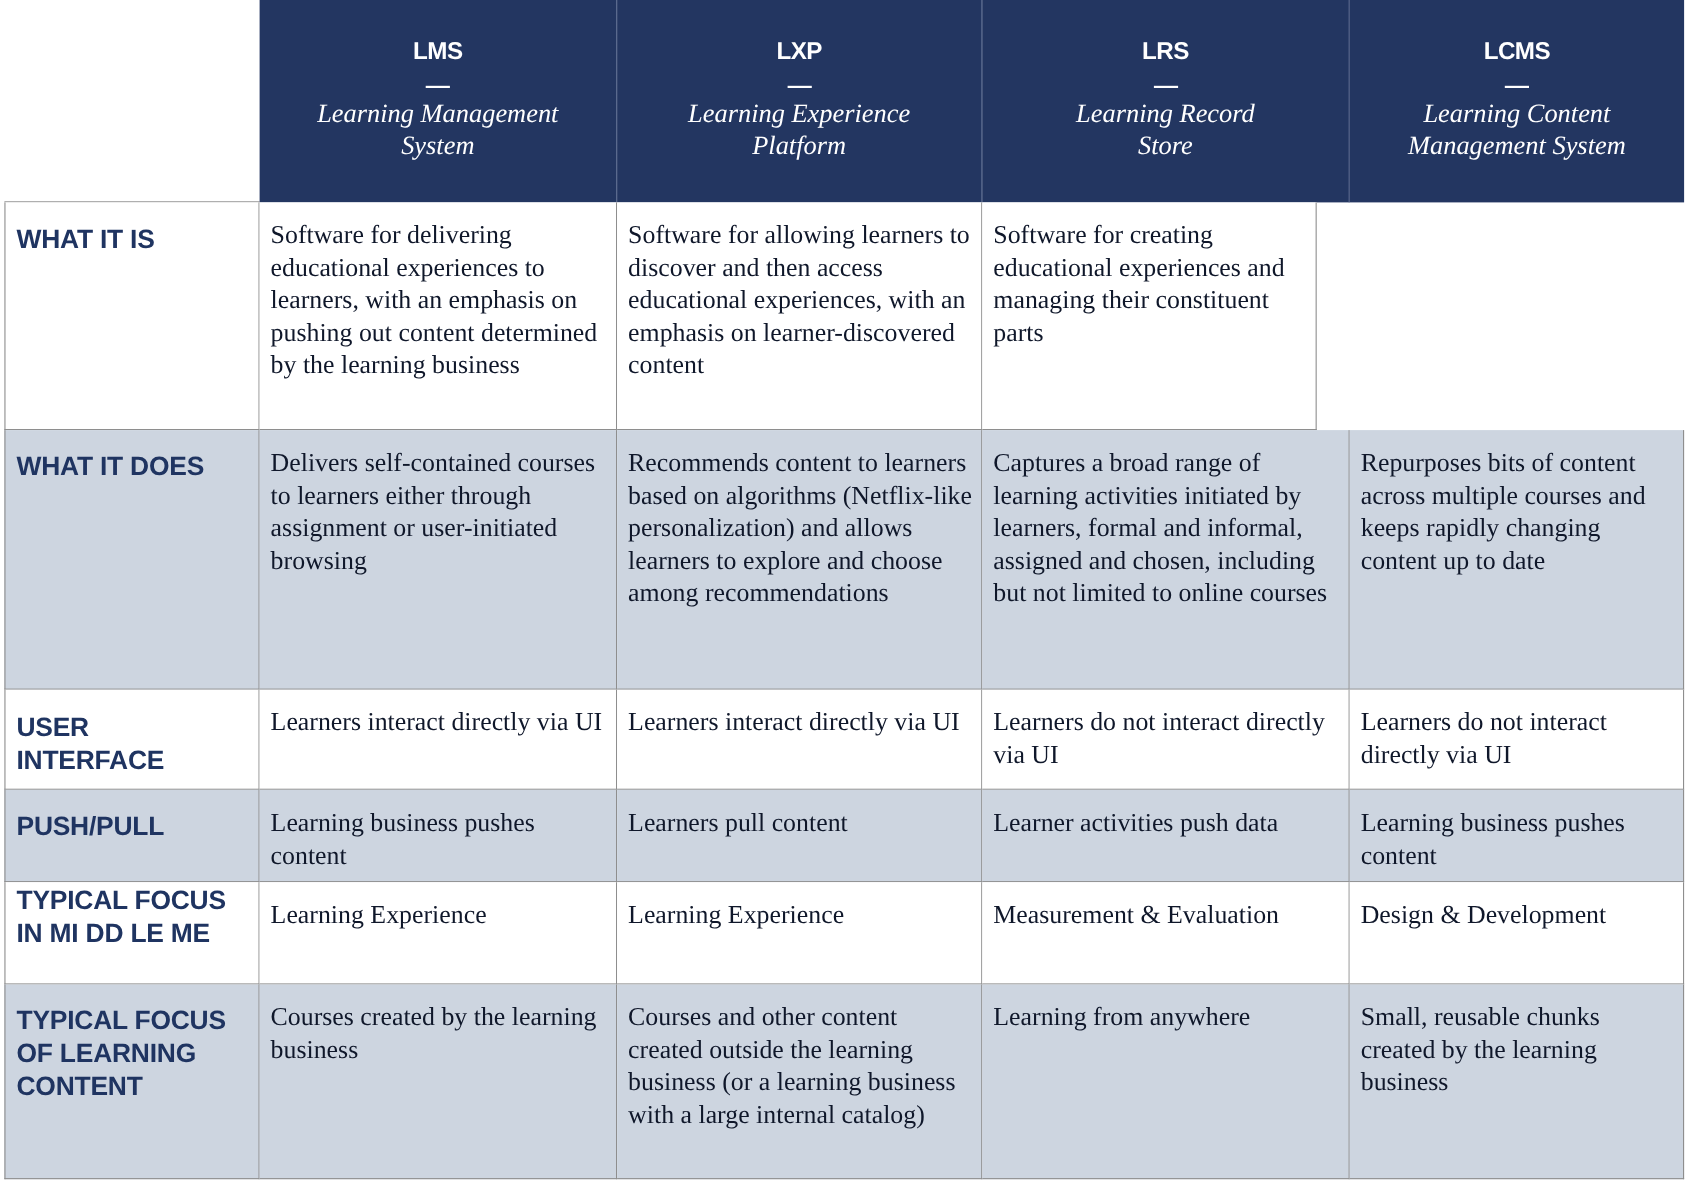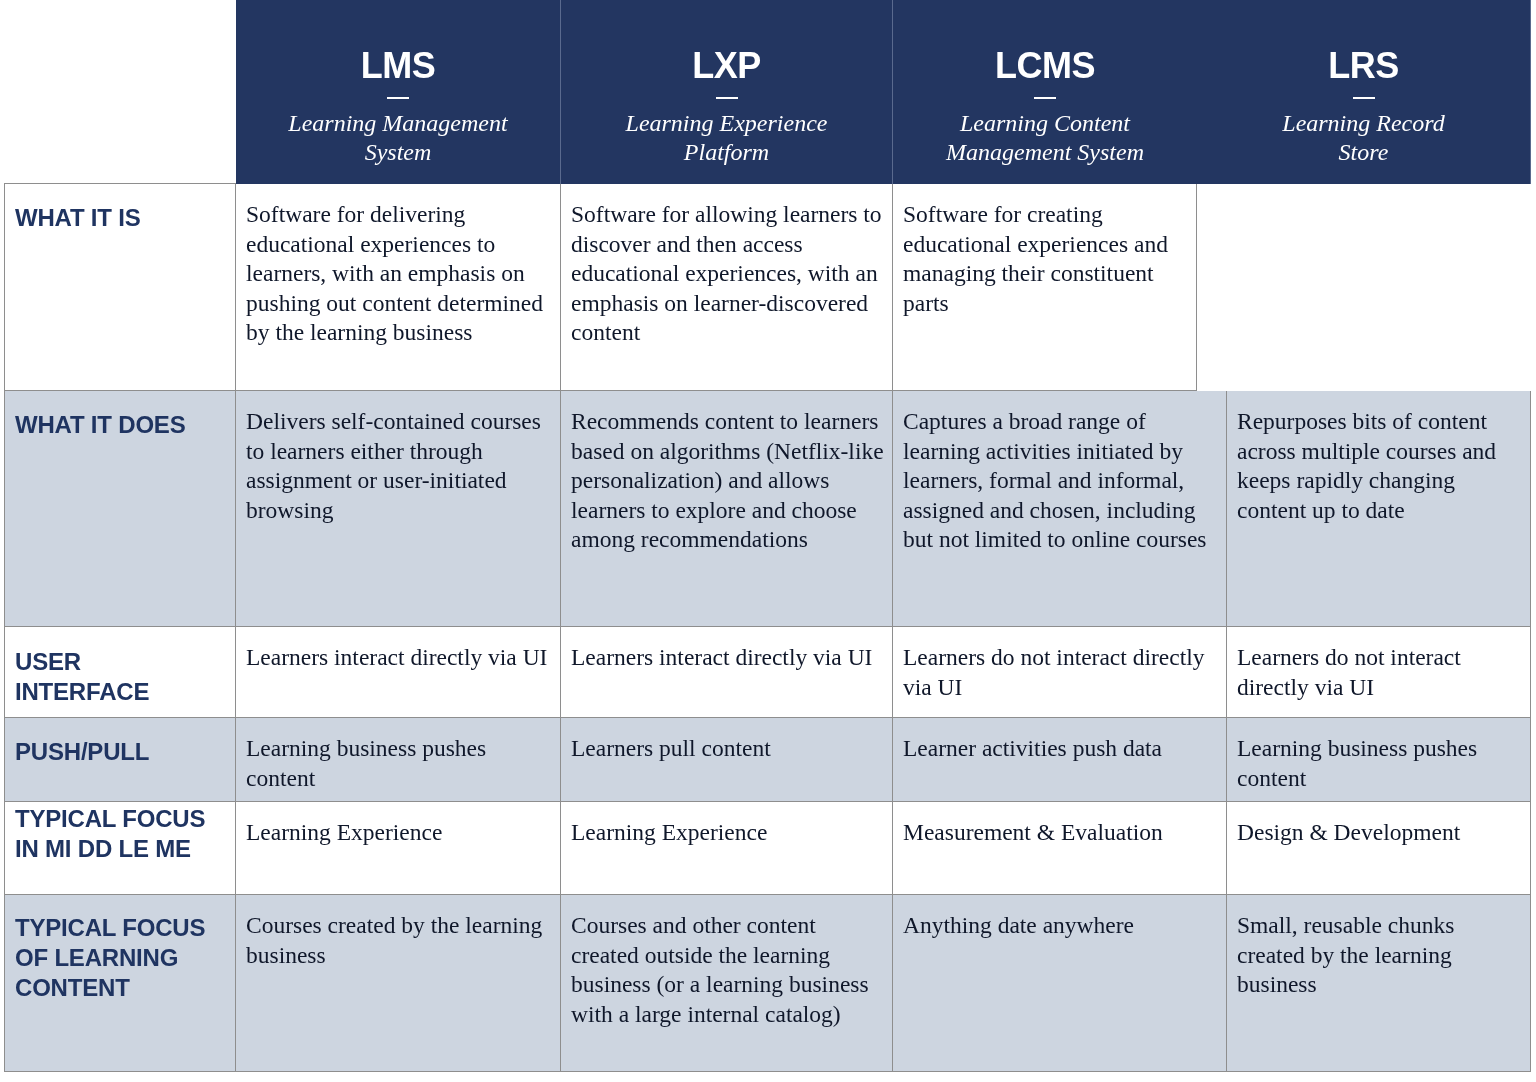--- a/index.html
+++ b/index.html
@@ -8,21 +8,21 @@
   .row{display:flex;position:relative;}
   .cell{box-sizing:border-box;border-right:1px solid #8e8e8e;border-bottom:1px solid #8e8e8e;}
   .c0{width:232px;border-left:1px solid #8e8e8e;}
   .c1{width:325px;}
   .c2{width:332px;}
   .c3{width:334px;}
   .c4{width:304px;}
   .head-row .cell{background:#233661;color:#ffffff;text-align:center;border-bottom:none;border-right:1px solid #5a6a8e;}
   .head-row .c0{background:#ffffff;border:none;border-bottom:1px solid #8e8e8e;}
   .head-row .c4{border-right:none;}
-  .abbr{font-family:"Liberation Sans","DejaVu Sans",sans-serif;font-weight:bold;font-size:36px;letter-spacing:-0.5px;margin-top:49px;line-height:34px;}
+  .abbr{font-family:"Liberation Sans","DejaVu Sans",sans-serif;font-weight:bold;font-size:22px;letter-spacing:-0.5px;margin-top:30px;line-height:34px;}
   .dash{width:22px;height:2px;background:#ffffff;margin:14px auto 10px;}
   .full{font-style:italic;font-size:24px;line-height:29px;padding:0 20px;}
   .label{font-family:"Liberation Sans","DejaVu Sans",sans-serif;font-weight:bold;color:#1f3461;font-size:24px;line-height:30px;padding:19px 10px 0 10px;letter-spacing:-0.2px;}
   .txt{color:#0f172a;font-size:23.5px;line-height:29.5px;padding:16px 8px 0 10px;}
   .shade .cell{background:#cdd5e0;}
   .white .cell{background:#ffffff;}
 </style>
 </head>
 <body>
 
@@ -33,29 +33,29 @@
     <div class="cell c1">
       <div class="abbr">LMS</div>
       <div class="dash"></div>
       <div class="full">Learning Management System</div>
     </div>
     <div class="cell c2">
       <div class="abbr">LXP</div>
       <div class="dash"></div>
       <div class="full">Learning Experience Platform</div>
     </div>
+    <div class="cell c3">
+      <div class="abbr">LRS</div>
+      <div class="dash"></div>
+      <div class="full" style="padding:0 60px;">Learning Record Store</div>
+    </div>
     <div class="cell c4">
       <div class="abbr">LCMS</div>
       <div class="dash"></div>
       <div class="full" style="padding:0 30px;">Learning Content Management System</div>
-    </div>
-    <div class="cell c3">
-      <div class="abbr">LRS</div>
-      <div class="dash"></div>
-      <div class="full" style="padding:0 60px;">Learning Record Store</div>
     </div>
   </div>
 
   <div class="row white" style="height:207px;">
     <div class="cell c0">
         <div class="label">WHAT IT IS</div>
       </div>
     <div class="cell c1">
         <div class="txt">Software for delivering educational experiences to learners, with an emphasis on pushing out content determined by the learning business</div>
       </div>
@@ -143,20 +143,20 @@
     <div class="cell c0">
         <div class="label" style="padding-top:18px;width:210px;">TYPICAL FOCUS OF LEARNING CONTENT</div>
       </div>
     <div class="cell c1">
         <div class="txt">Courses created by the learning business</div>
       </div>
     <div class="cell c2">
         <div class="txt">Courses and other content created outside the learning business (or a learning business with a large internal catalog)</div>
       </div>
     <div class="cell c3">
-        <div class="txt">Anything date anywhere</div>
+        <div class="txt">Learning from anywhere</div>
       </div>
     <div class="cell c4">
         <div class="txt">Small, reusable chunks created by the learning business</div>
       </div>
   </div>
 
 </div>
 
 </body></html>

